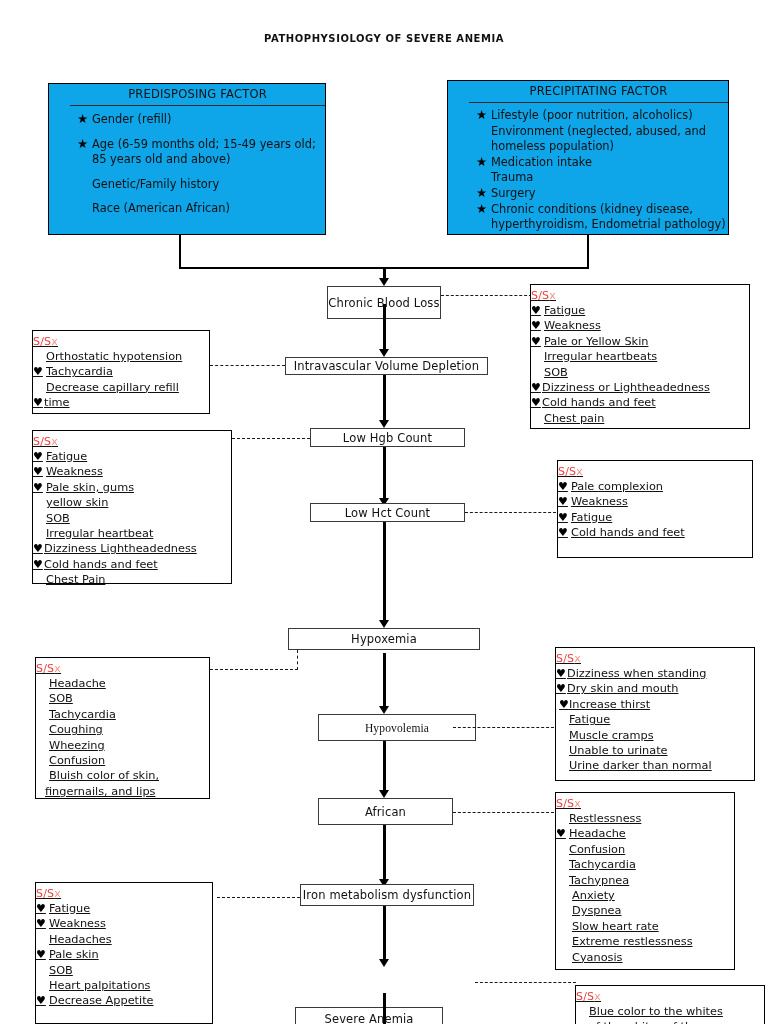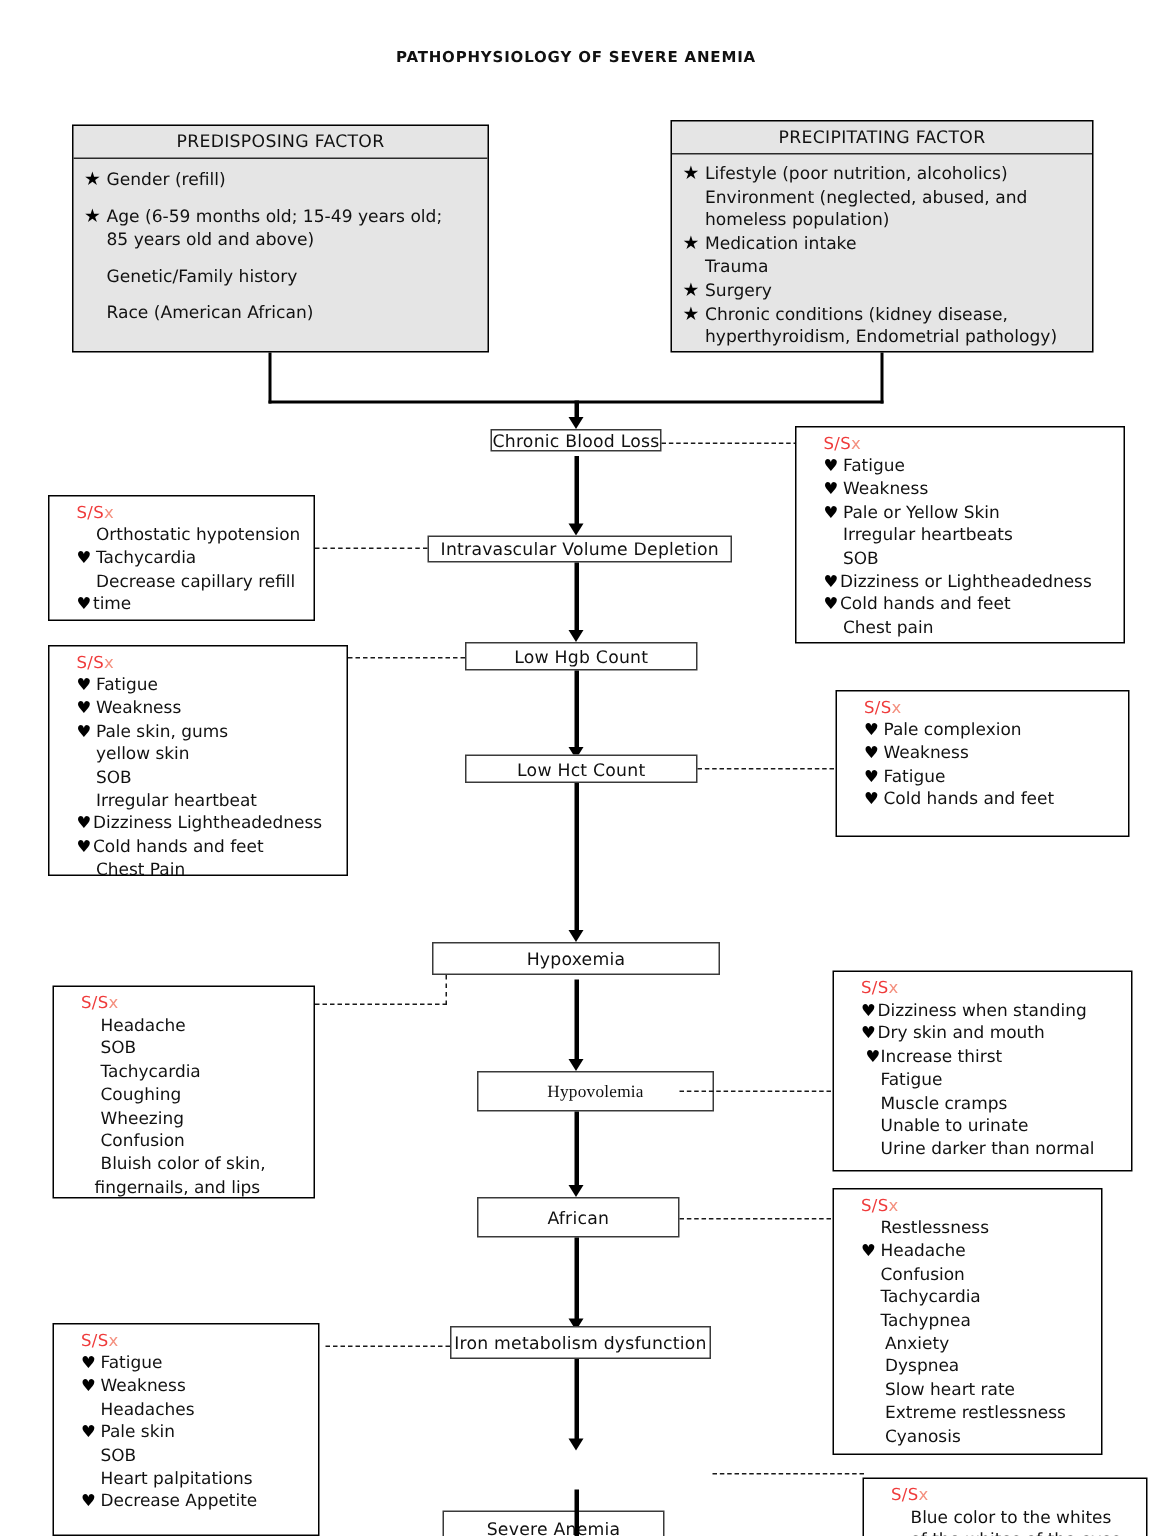--- a/index.html
+++ b/index.html
@@ -20,21 +20,22 @@
     text-align:center;
     font-size:10px;
     font-weight:bold;
     letter-spacing:0.55px;
   }
 
   
   .box {
     position:absolute;
     border:1px solid #2a2a2a;
-    background:#e5e5e5;
+    background:#0ea5e9;
+    padding-left:21px;
   }
   .box.thick { border:1.6px solid #000000; }
 
   .hdr {
     text-align:center;
     font-size:11.5px;
     padding:3px 0 4px 0;
     border-bottom:1px solid #2a2a2a;
     letter-spacing:0.2px;
   }
@@ -51,21 +52,22 @@
     font-size:11.5px;
     letter-spacing:0.15px;
     white-space:nowrap;
   }
 
   
   .ssbox {
     position:absolute;
     border:1.6px solid #000000;
     background:#ffffff;
-    padding:4px 6px 5px 18px;
+    padding:4px 6px 5px 0;
+    text-decoration:underline;
   }
   .sslabel {
     font-size:11px;
     color:#ef3b3b;
     margin-bottom:1px;
     letter-spacing:0.2px;
   }
   .sslabel .x { color:#f4907f; }
   .ssline {
     font-size:11.3px;
@@ -185,21 +187,21 @@
         </div>
     </div>
   </div>
 
   <div class="vline-thin" style="left:179px; top:235px; height:34px;"></div>
   <div class="vline-thin" style="left:587px; top:235px; height:34px;"></div>
   <div class="hline" style="left:179px; top:267px; width:410px;"></div>
   <div class="vline" style="left:383px; top:267px; height:14px;"></div>
   <div class="arrowhead" style="left:379px; top:278px;"></div>
 
-  <div class="node" style="left:327px; top:286px; width:114px; height:15px;">
+  <div class="node" style="left:327px; top:286px; width:114px; height:33px;">
     <span>Chronic Blood Loss</span>
   </div>
   <div class="vline" style="left:383px; top:304px; height:47px;"></div>
   <div class="arrowhead" style="left:379px; top:349px;"></div>
 
   <div class="node" style="left:285px; top:357px; width:203px; height:18px;">
     <span>Intravascular Volume Depletion</span>
   </div>
   <div class="vline" style="left:383px; top:375px; height:47px;"></div>
   <div class="arrowhead" style="left:379px; top:420px;"></div>

